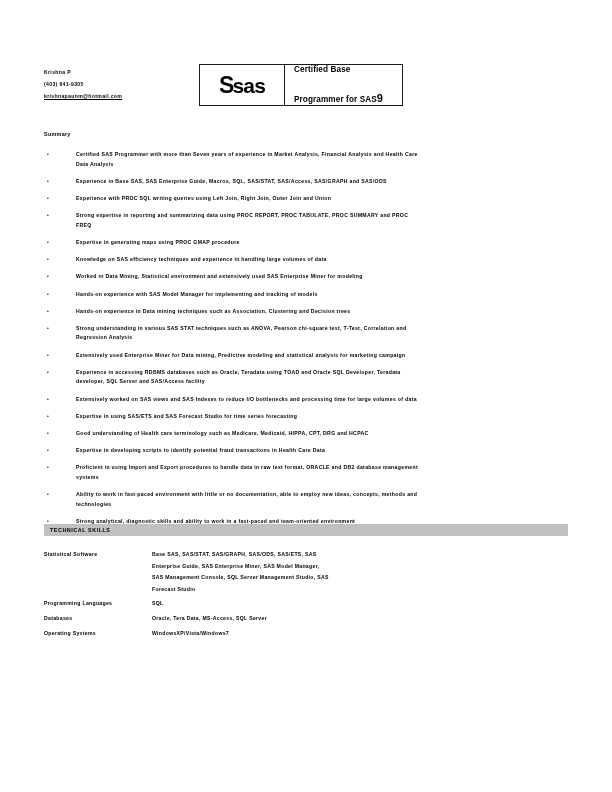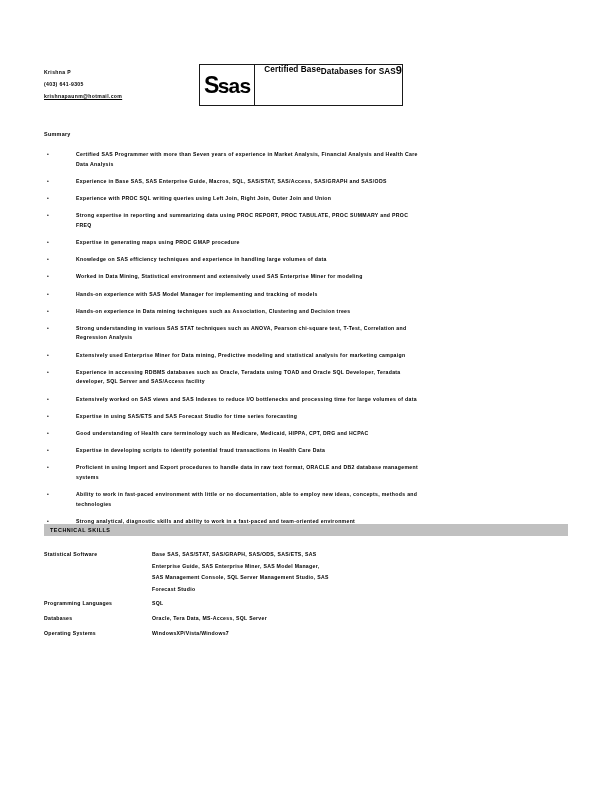--- a/index.html
+++ b/index.html
@@ -75,22 +75,22 @@
   }
   .badge-logo .swirl {
     font-size: 23px;
     font-weight: bold;
     line-height: 1;
     margin-right: -1px;
   }
   .badge-right {
     flex: 1;
     display: flex;
-    flex-direction: row;
-    justify-content: center;
+    flex-direction: column;
+    justify-content: space-between;
     padding-left: 9px;
   }
   .badge-right .l1,
   .badge-right .l2 {
     font-size: 8.2px;
     font-weight: bold;
     line-height: 10.5px;
     letter-spacing: 0.1px;
     white-space: nowrap;
   }
@@ -199,21 +199,21 @@
     <div class="badge">
       <div class="badge-left">
         <div class="badge-logo">
           <span class="swirl">S</span>
           <span>sas</span>
         </div>
       </div>
       <div class="badge-right">
         <div class="l1">Certified Base</div>
         <div class="l2">
-          <span>Databases for SAS</span><span class="nine">9</span>
+          <span>Programmer for SAS</span><span class="nine">9</span>
         </div>
       </div>
     </div>
   </div>
 
   <div class="summary-title">Summary</div>
 
   <div class="summary-list">
       <div class="bullet-row">
         <div class="bullet-mark">•</div>

